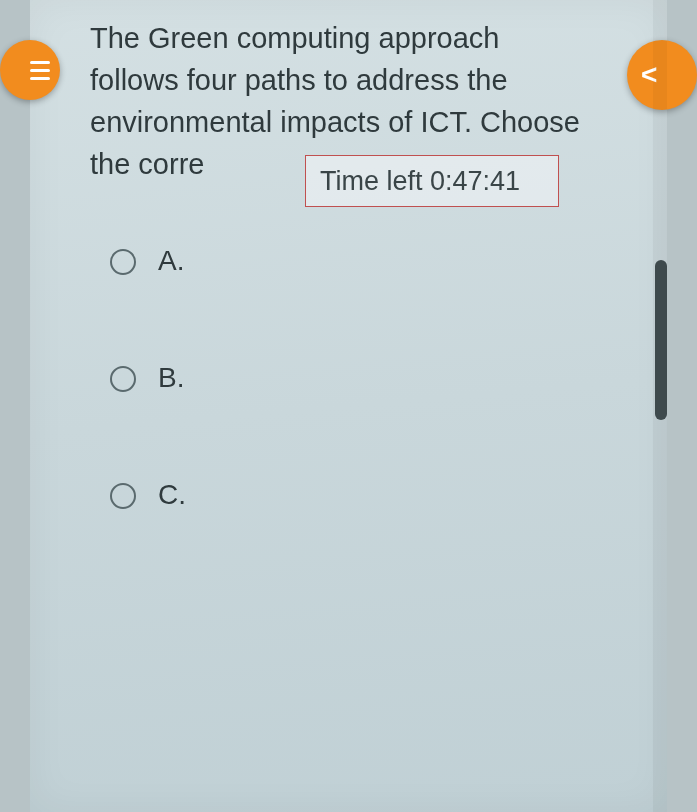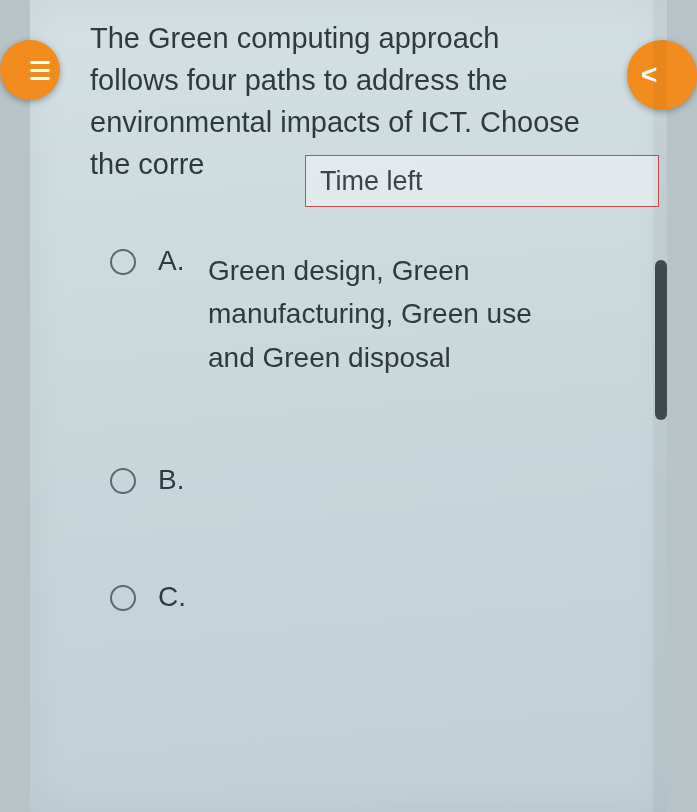--- a/index.html
+++ b/index.html
@@ -67,21 +67,21 @@
     top: 17px;
     width: 505px;
     font-size: 29px;
     line-height: 1.45;
     color: #2f3a3d;
   }
   .timer {
     position: absolute;
     left: 275px;
     top: 155px;
-    width: 354px;
+    width: 254px;
     height: 52px;
     border: 1px solid #c05050;
     background: rgba(235,240,242,0.7);
     display: flex;
     align-items: center;
     padding-left: 14px;
     font-size: 27px;
     color: #3a4548;
   }
   .options {
@@ -166,28 +166,28 @@
 
   <div class="back-fab">
     <span>&lt;</span>
   </div>
 
   <div class="question">The Green computing approach follows four paths to address the environmental impacts of ICT. Choose the corre</div>
 
   <div class="timer">
     <span>Time left</span>
     &nbsp;
+    <span>0:47:41</span>
   </div>
 
   <div class="options">
 
     <div class="option">
       <div class="radio"></div>
       <div class="letter">A.</div>
-      <div class="opt-text">Green design, Green manufacturing, Green use and Green disposal</div>
     </div>
 
     <div class="option">
       <div class="radio"></div>
       <div class="letter">B.</div>
     </div>
 
     <div class="option" style="margin-bottom:0;">
       <div class="radio"></div>
       <div class="letter">C.</div>

